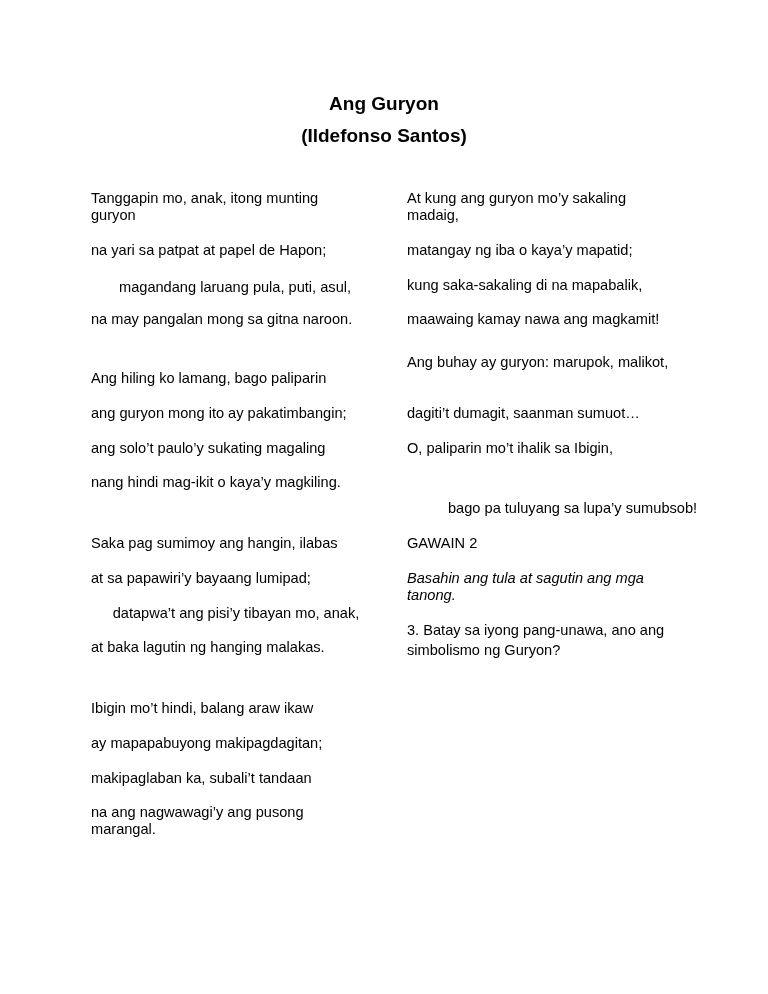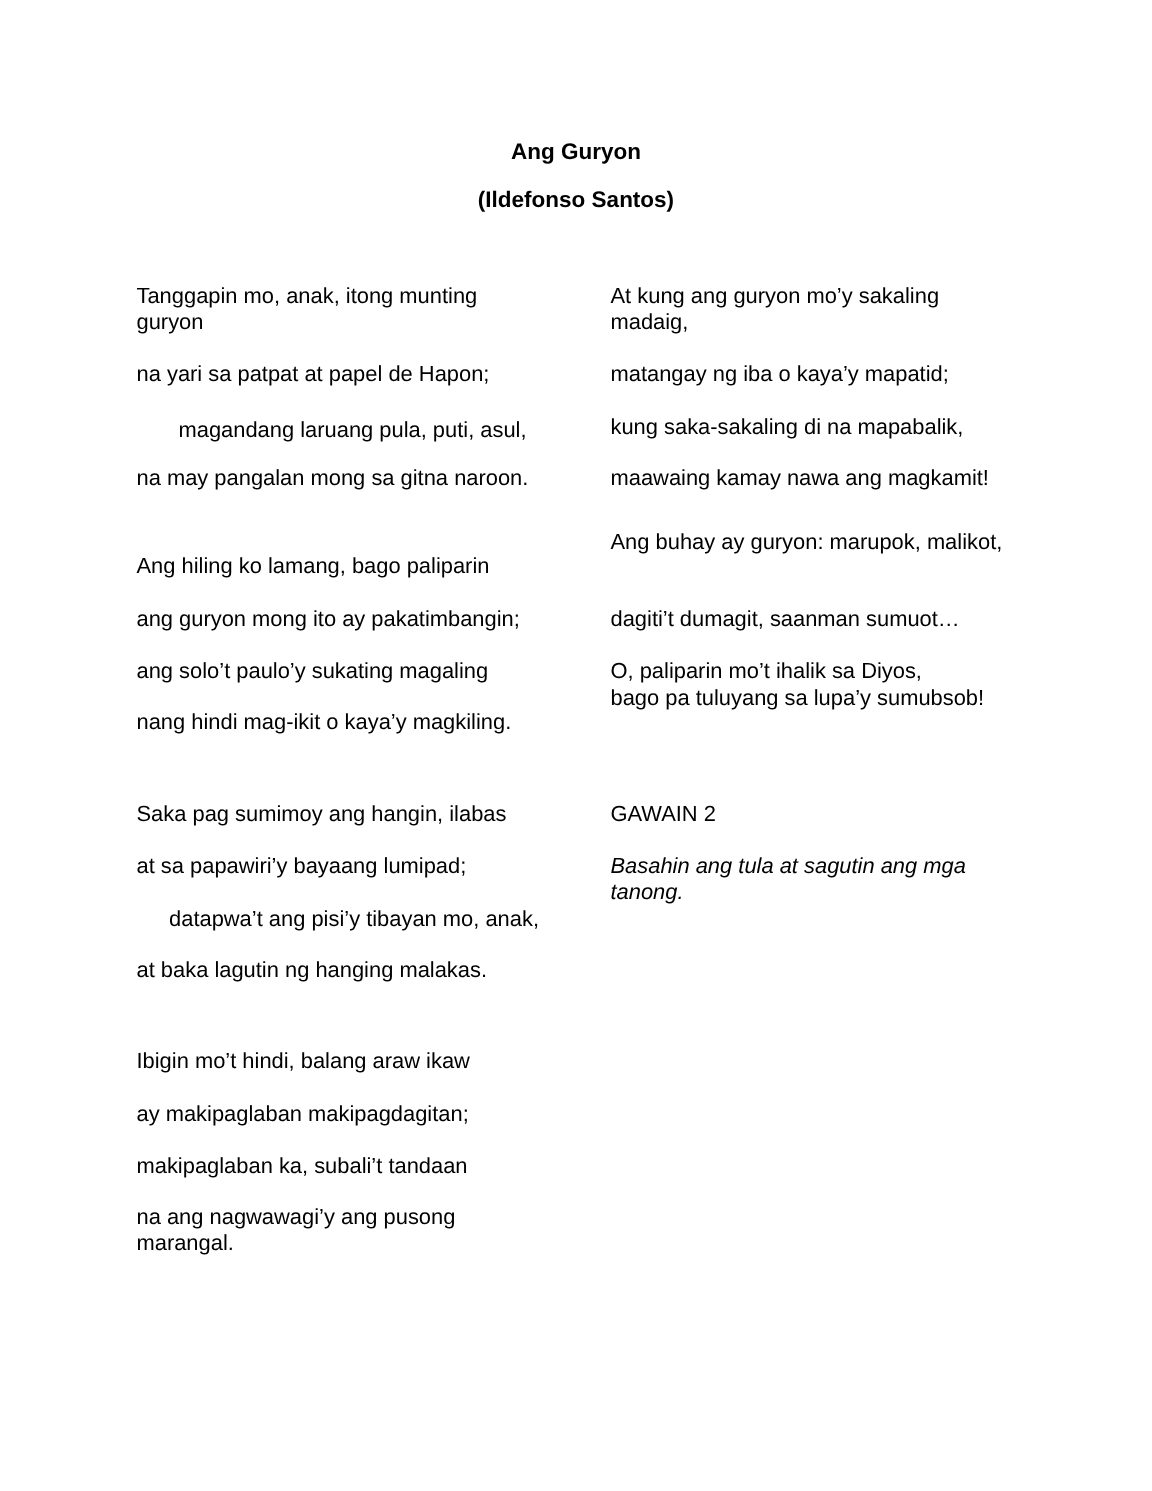--- a/index.html
+++ b/index.html
@@ -1,18 +1,18 @@
 <!DOCTYPE html>
 <html><head>
 <meta charset="utf-8">
 <style>
   html, body { margin: 0; padding: 0; background: #ffffff; }
   body { width: 768px; height: 994px; position: relative; overflow: hidden;
          font-family: "Liberation Sans", sans-serif; color: #000; font-size: 14.6px; }
-  .title { position: absolute; left: 0; width: 768px; text-align: center; font-weight: bold; font-size: 15px; }
+  .title { position: absolute; left: 0; width: 768px; text-align: center; font-weight: bold; font-size: 19px; }
   .ln { position: absolute; line-height: 17px; white-space: normal; }
   .col-l { left: 91px; width: 260px; }
   .col-r { left: 407px; width: 270px; }
   .q { line-height: 19.5px; }
 </style>
 </head>
 <body>
 
 <div>
   <div class="title" style="top:93px;">Ang Guryon</div>
@@ -34,38 +34,39 @@
 
   <div>
     <div class="ln col-l" style="top:535px;">Saka pag sumimoy ang hangin, ilabas</div>
     <div class="ln col-l" style="top:570px;">at sa papawiri’y bayaang lumipad;</div>
     <div class="ln col-l" style="top:605px; width:290px;text-align:center;">datapwa’t ang pisi’y tibayan mo, anak,</div>
     <div class="ln col-l" style="top:639px;">at baka lagutin ng hanging malakas.</div>
   </div>
 
   <div>
     <div class="ln col-l" style="top:700px;">Ibigin mo’t hindi, balang araw ikaw</div>
-    <div class="ln col-l" style="top:735px; width:290px;">ay makipaglaban makipagdagitan;</div>
+    <div class="ln col-l" style="top:735px; width:290px;">ay mapapabuyong makipagdagitan;</div>
     <div class="ln col-l" style="top:770px;">makipaglaban ka, subali’t tandaan</div>
     <div class="ln col-l" style="top:804px; width:230px;">na ang nagwawagi’y ang pusong marangal.</div>
   </div>
 
   <div>
     <div class="ln col-r" style="top:190px; width:240px;">At kung ang guryon mo’y sakaling madaig,</div>
     <div class="ln col-r" style="top:242px;">matangay ng iba o kaya’y mapatid;</div>
     <div class="ln col-r" style="top:277px;">kung saka-sakaling di na mapabalik,</div>
     <div class="ln col-r" style="top:311px;">maawaing kamay nawa ang magkamit!</div>
   </div>
 
   <div>
     <div class="ln col-r" style="top:354px; width:300px;">Ang buhay ay guryon: marupok, malikot,</div>
     <div class="ln col-r" style="top:405px;">dagiti’t dumagit, saanman sumuot…</div>
-    <div class="ln col-r" style="top:440px;">O, paliparin mo’t ihalik sa Diyos,</div>
-    <div class="ln col-r" style="top:458px;">bago pa tuluyang sa lupa’y sumubsob!</div>
+    <div class="ln col-r" style="top:440px;">O, paliparin mo’t ihalik sa Ibigin,</div>
+    <div class="ln col-r" style="top:500px;margin-left:41px;">bago pa tuluyang sa lupa’y sumubsob!</div>
   </div>
 
   <div>
     <div class="ln col-r" style="top:535px;">GAWAIN 2</div>
     <div class="ln col-r" style="top:570px; width:255px;font-style:italic;">Basahin ang tula at  sagutin ang mga tanong.</div>
     <div class="ln col-r q" style="top:621px; width:265px;">
+      <div>3. Batay sa iyong pang-unawa, ano ang simbolismo ng Guryon?</div>
     </div>
   </div>
 </div>
 
 </body></html>

